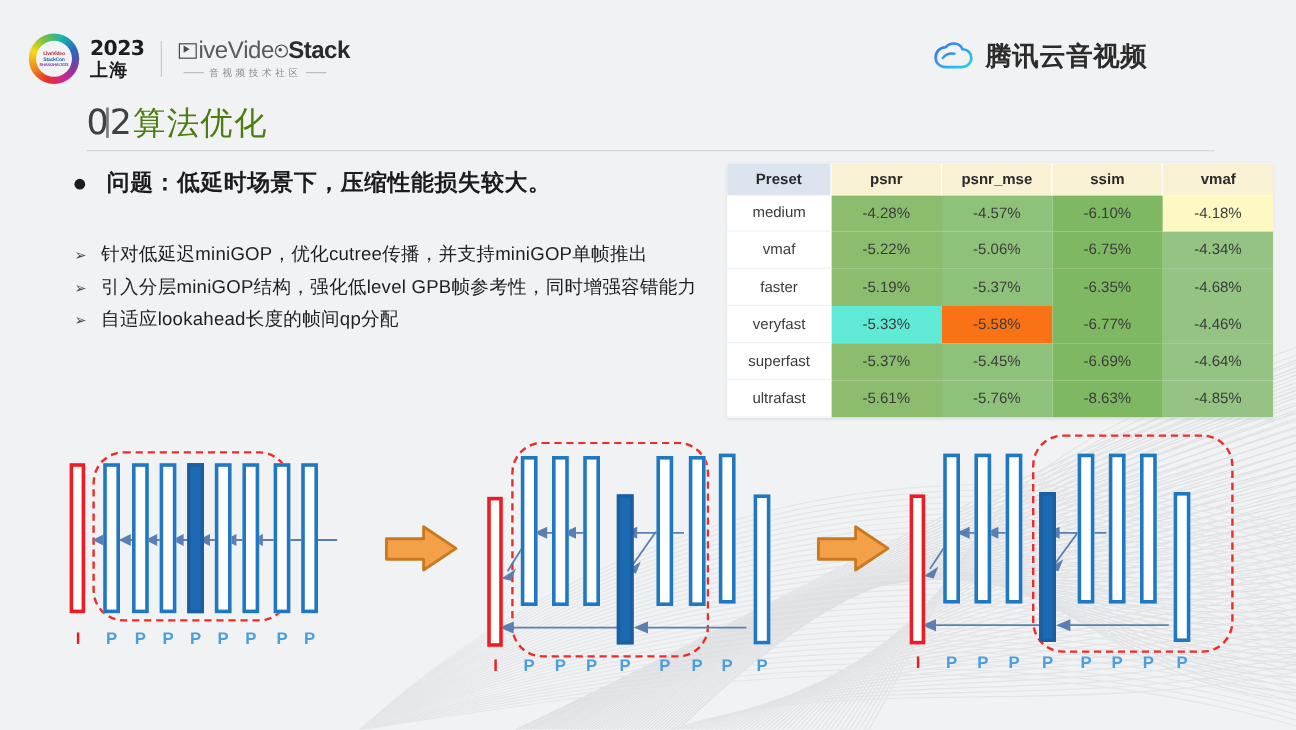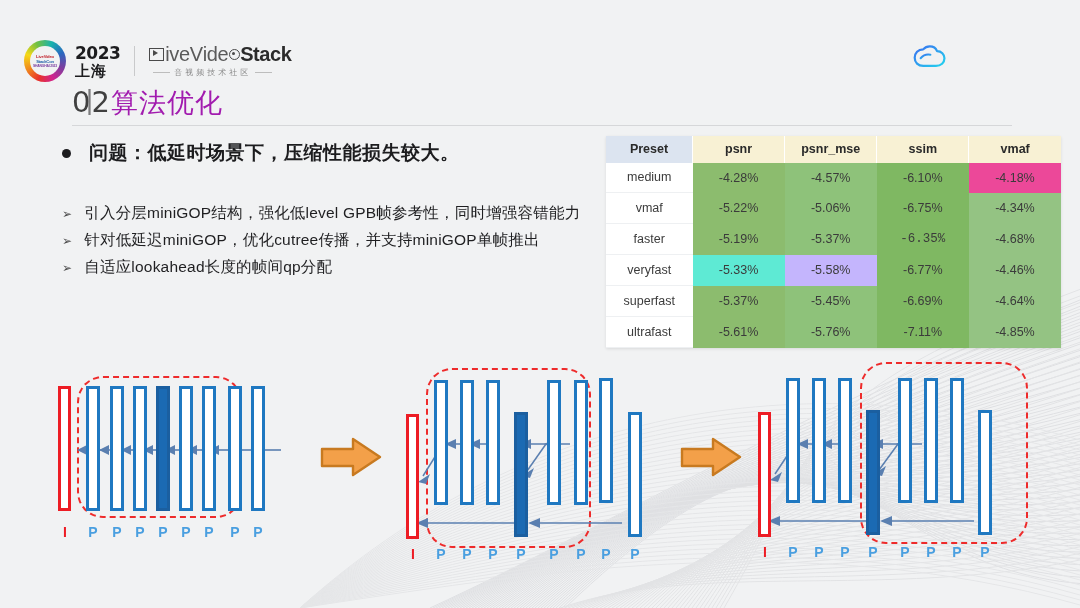--- a/index.html
+++ b/index.html
@@ -9,21 +9,21 @@
     font-family:"Liberation Sans","DejaVu Sans",sans-serif;
     overflow:hidden;
     position:relative;
   }
   #slide{position:absolute;inset:0;overflow:hidden;}
 
   
   .bgwaves{position:absolute;left:0;top:0;width:1080px;height:608px;pointer-events:none;z-index:0;}
 
   
-  .header{position:absolute;left:0;top:12px;width:982px;height:86px;z-index:3;}
+  .header{position:absolute;left:0;top:0;width:982px;height:86px;z-index:3;}
   .logo-left{position:absolute;left:24px;top:27px;display:flex;align-items:center;height:44px;}
   .logo-ring{width:42px;height:42px;border-radius:50%;position:relative;
     background:conic-gradient(from 200deg,#e8332a,#f08a1d,#f6d916,#72c043,#19b3ad,#2a68c0,#7a3fa0,#d0248f,#e8332a);
   }
   .logo-ring::after{content:"";position:absolute;left:6px;top:6px;width:30px;height:30px;border-radius:50%;background:#f1f2f3;}
   .logo-ring .inner-txt{position:absolute;left:0;top:0;width:42px;height:42px;display:flex;
     flex-direction:column;align-items:center;justify-content:center;z-index:2;}
   .logo-ring .inner-txt b{font-size:4.2px;line-height:5px;letter-spacing:-0.2px;color:#c0202a;font-weight:700;}
   .logo-ring .inner-txt b.b2{color:#1f5fa8;}
   .logo-ring .inner-txt b.b3{color:#7a3fa0;font-size:3.4px;}
@@ -42,21 +42,21 @@
   .lvs .l2 .dash{display:inline-block;width:17px;height:1px;background:#bdbdbd;margin:0 4px;}
 
   .logo-right{position:absolute;right:26px;top:32px;display:flex;align-items:center;}
   .tc-cloud{width:34px;height:26px;position:relative;margin-right:9px;}
   .tc-txt{font-size:22px;font-weight:700;color:#2b2b2b;letter-spacing:0.5px;}
 
   
   .title{position:absolute;left:72px;top:85px;display:flex;align-items:baseline;z-index:3;}
   .title .num{font-size:29px;color:#404040;font-weight:400;letter-spacing:1px;font-family:"DejaVu Sans",sans-serif;}
   .title .bar{font-size:27px;color:#7b7b7d;margin:0 14px;font-weight:300;}
-  .title .txt{font-size:27px;color:#a21caf;font-weight:500;letter-spacing:1px;}
+  .title .txt{font-size:27px;color:#4d7c0f;font-weight:500;letter-spacing:1px;}
   .title-rule{position:absolute;left:72px;top:125px;width:940px;height:1px;background:#d6d7d9;z-index:3;}
 
   
   .bullet-main{position:absolute;left:62px;top:140px;display:flex;align-items:flex-start;z-index:3;}
   .bullet-main .dot{width:9px;height:9px;border-radius:50%;background:#1c1c1e;margin-top:9px;margin-right:18px;flex:none;}
   .bullet-main .t{font-size:19px;font-weight:700;color:#1c1c1e;letter-spacing:0.5px;line-height:1.35;}
 
   .sub-list{position:absolute;left:62px;top:200px;width:545px;z-index:3;}
   .sub{display:block;font-size:15.5px;color:#1f1f21;line-height:1.62;letter-spacing:0.2px;margin-bottom:2px;}
   .sub .arrow{color:#4a4a4a;font-size:12px;margin-right:12px;}
@@ -260,41 +260,42 @@
       <svg class="tc-cloud" viewBox="0 0 40 30">
         <defs>
           <linearGradient id="tcg" x1="0" y1="0" x2="1" y2="1">
             <stop offset="0" stop-color="#3a6ef0"></stop>
             <stop offset="1" stop-color="#22d3ee"></stop>
           </linearGradient>
         </defs>
         <path d="M12 6 C6 6 2 10.5 2 16 C2 21.5 6 25.5 12 25.5 L27 25.5 C33 25.5 37 21.6 37 16.6 C37 11.8 33.3 8 28.3 8 C27 4.6 23.6 2.4 19.8 2.4 C16.6 2.4 13.8 3.9 12 6 Z" fill="none" stroke="url(#tcg)" stroke-width="2.6" stroke-linejoin="round"></path>
         <path d="M9 16.5 C12 13 16.5 11.6 20.5 12.4" fill="none" stroke="url(#tcg)" stroke-width="2.4" stroke-linecap="round"></path>
       </svg>
+      <span class="tc-txt">腾讯云音视频</span>
     </div>
   </div>
 
   <div class="title">
     <span class="num">02</span>
     <span class="bar">|</span>
     <span class="txt">算法优化</span>
   </div>
   <div class="title-rule"></div>
 
   <div class="bullet-main">
     <span class="dot"></span>
     <span class="t">问题：低延时场景下，压缩性能损失较大。</span>
   </div>
 
   <div class="sub-list">
     <span class="sub">
-      <span class="arrow">➢</span><span>引入分层miniGOP结构，强化低level GPB帧参考性，同时增强容错能力</span>
+      <span class="arrow">➢</span><span>针对低延迟miniGOP，优化cutree传播，并支持miniGOP单帧推出</span>
     </span>
     <span class="sub">
-      <span class="arrow">➢</span><span>针对低延迟miniGOP，优化cutree传播，并支持miniGOP单帧推出</span>
+      <span class="arrow">➢</span><span>引入分层miniGOP结构，强化低level GPB帧参考性，同时增强容错能力</span>
     </span>
     <span class="sub">
       <span class="arrow">➢</span><span>自适应lookahead长度的帧间qp分配</span>
     </span>
   </div>
 
   <div class="tblwrap">
     <table class="res">
       <thead>
         <tr>
@@ -304,55 +305,55 @@
           <th class="th-metric">ssim</th>
           <th class="th-metric">vmaf</th>
         </tr>
       </thead>
       <tbody id="tbody">
           <tr>
             <td class="preset">medium</td>
             <td class="val" style="background: rgb(140, 188, 110);">-4.28%</td>
             <td class="val" style="background: rgb(142, 194, 122);">-4.57%</td>
             <td class="val" style="background: rgb(127, 184, 98);">-6.10%</td>
-            <td class="val" style="background: #ec4899;">-4.18%</td>
+            <td class="val" style="background: #fef9c3;">-4.18%</td>
           </tr>
           <tr>
             <td class="preset">vmaf</td>
             <td class="val" style="background: rgb(140, 188, 110);">-5.22%</td>
             <td class="val" style="background: rgb(142, 194, 122);">-5.06%</td>
             <td class="val" style="background: rgb(127, 184, 98);">-6.75%</td>
             <td class="val" style="background: rgb(148, 195, 131);">-4.34%</td>
           </tr>
           <tr>
             <td class="preset">faster</td>
             <td class="val" style="background: rgb(140, 188, 110);">-5.19%</td>
             <td class="val" style="background: rgb(142, 194, 122);">-5.37%</td>
-            <td class="val" style="background: rgb(127, 184, 98); font-family: Liberation Mono, monospace;">-6.35%</td>
+            <td class="val" style="background: rgb(127, 184, 98);">-6.35%</td>
             <td class="val" style="background: rgb(148, 195, 131);">-4.68%</td>
           </tr>
           <tr>
             <td class="preset">veryfast</td>
             <td class="val" style="background: #5eead4;">-5.33%</td>
-            <td class="val" style="background: #c4b5fd;">-5.58%</td>
+            <td class="val" style="background: #f97316;">-5.58%</td>
             <td class="val" style="background: rgb(127, 184, 98);">-6.77%</td>
             <td class="val" style="background: rgb(148, 195, 131);">-4.46%</td>
           </tr>
           <tr>
             <td class="preset">superfast</td>
             <td class="val" style="background: rgb(140, 188, 110);">-5.37%</td>
             <td class="val" style="background: rgb(142, 194, 122);">-5.45%</td>
             <td class="val" style="background: rgb(127, 184, 98);">-6.69%</td>
             <td class="val" style="background: rgb(148, 195, 131);">-4.64%</td>
           </tr>
           <tr>
             <td class="preset">ultrafast</td>
             <td class="val" style="background: rgb(140, 188, 110);">-5.61%</td>
             <td class="val" style="background: rgb(142, 194, 122);">-5.76%</td>
-            <td class="val" style="background: rgb(127, 184, 98);">-7.11%</td>
+            <td class="val" style="background: rgb(127, 184, 98);">-8.63%</td>
             <td class="val" style="background: rgb(148, 195, 131);">-4.85%</td>
           </tr>
         </tbody>
     </table>
   </div>
 
   <div class="diagram" style="left:55px;top:368px;width:260px;height:190px;">
     <div class="dashbox" style="left:22px;top:8px;width:165px;height:142px;"></div>
 
     <svg class="arrowsvg" width="260" height="190">

